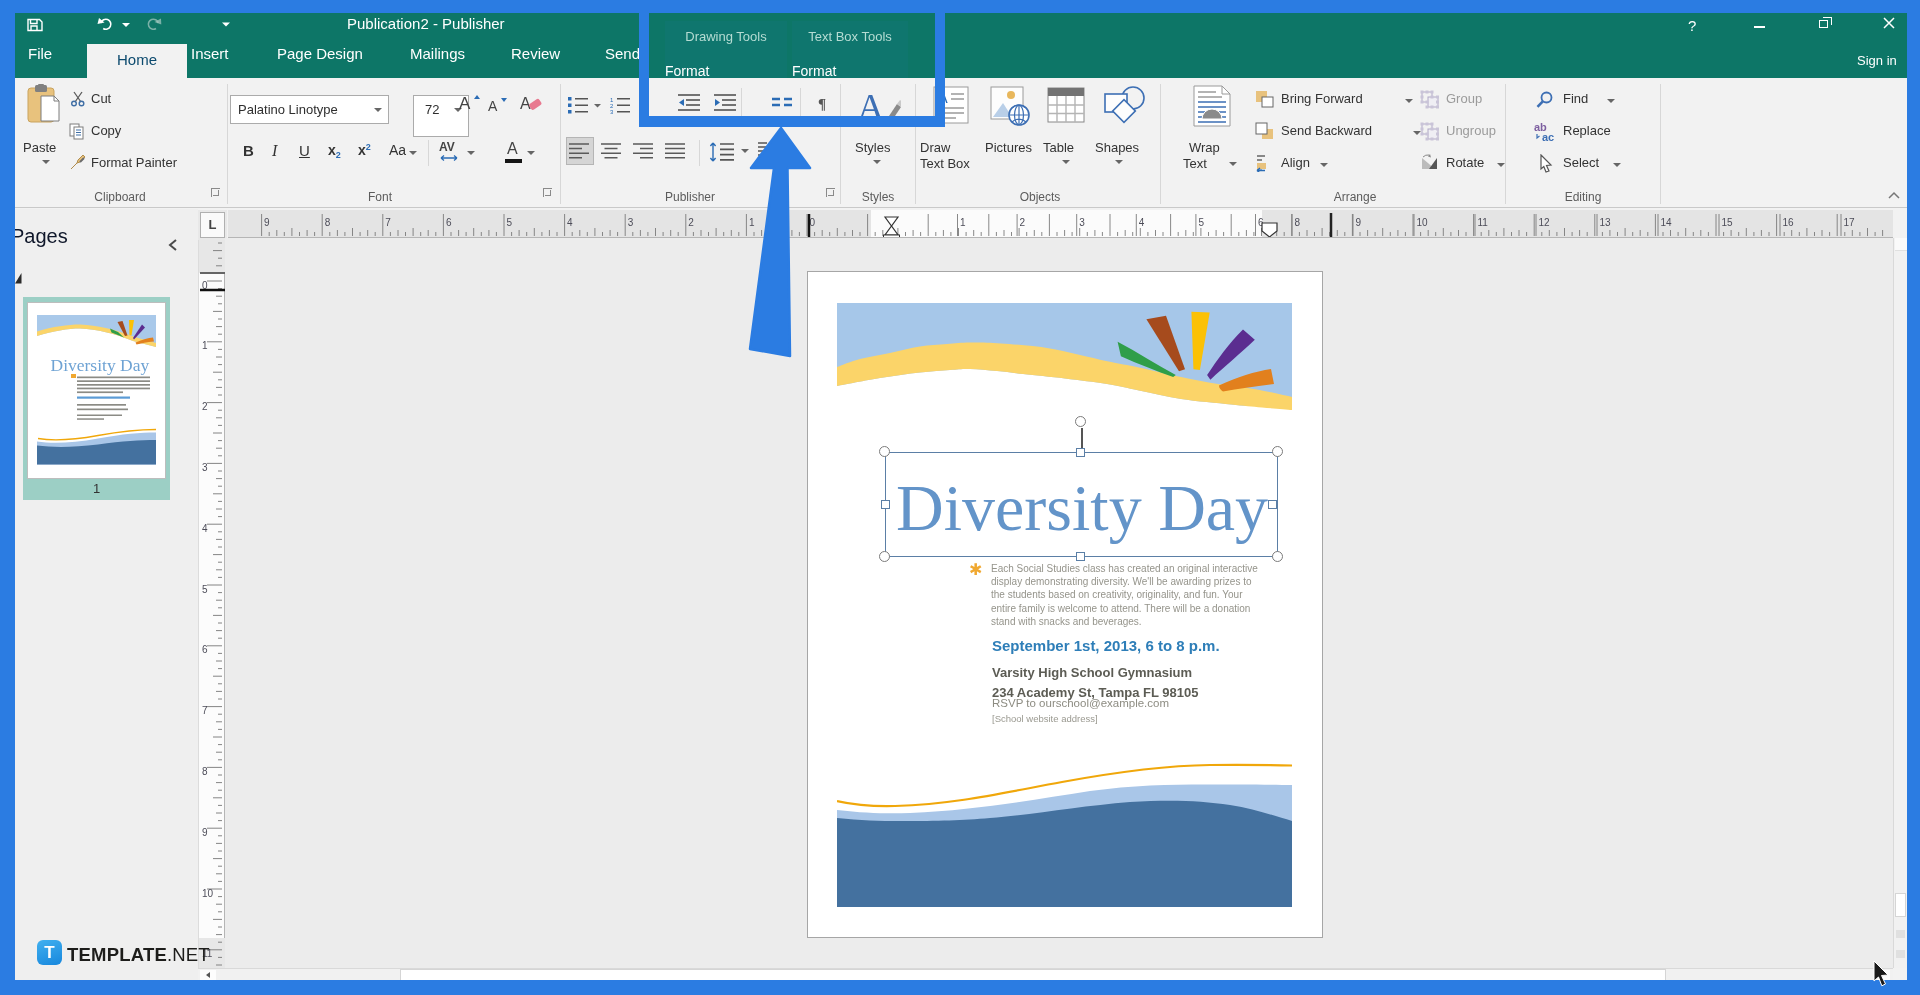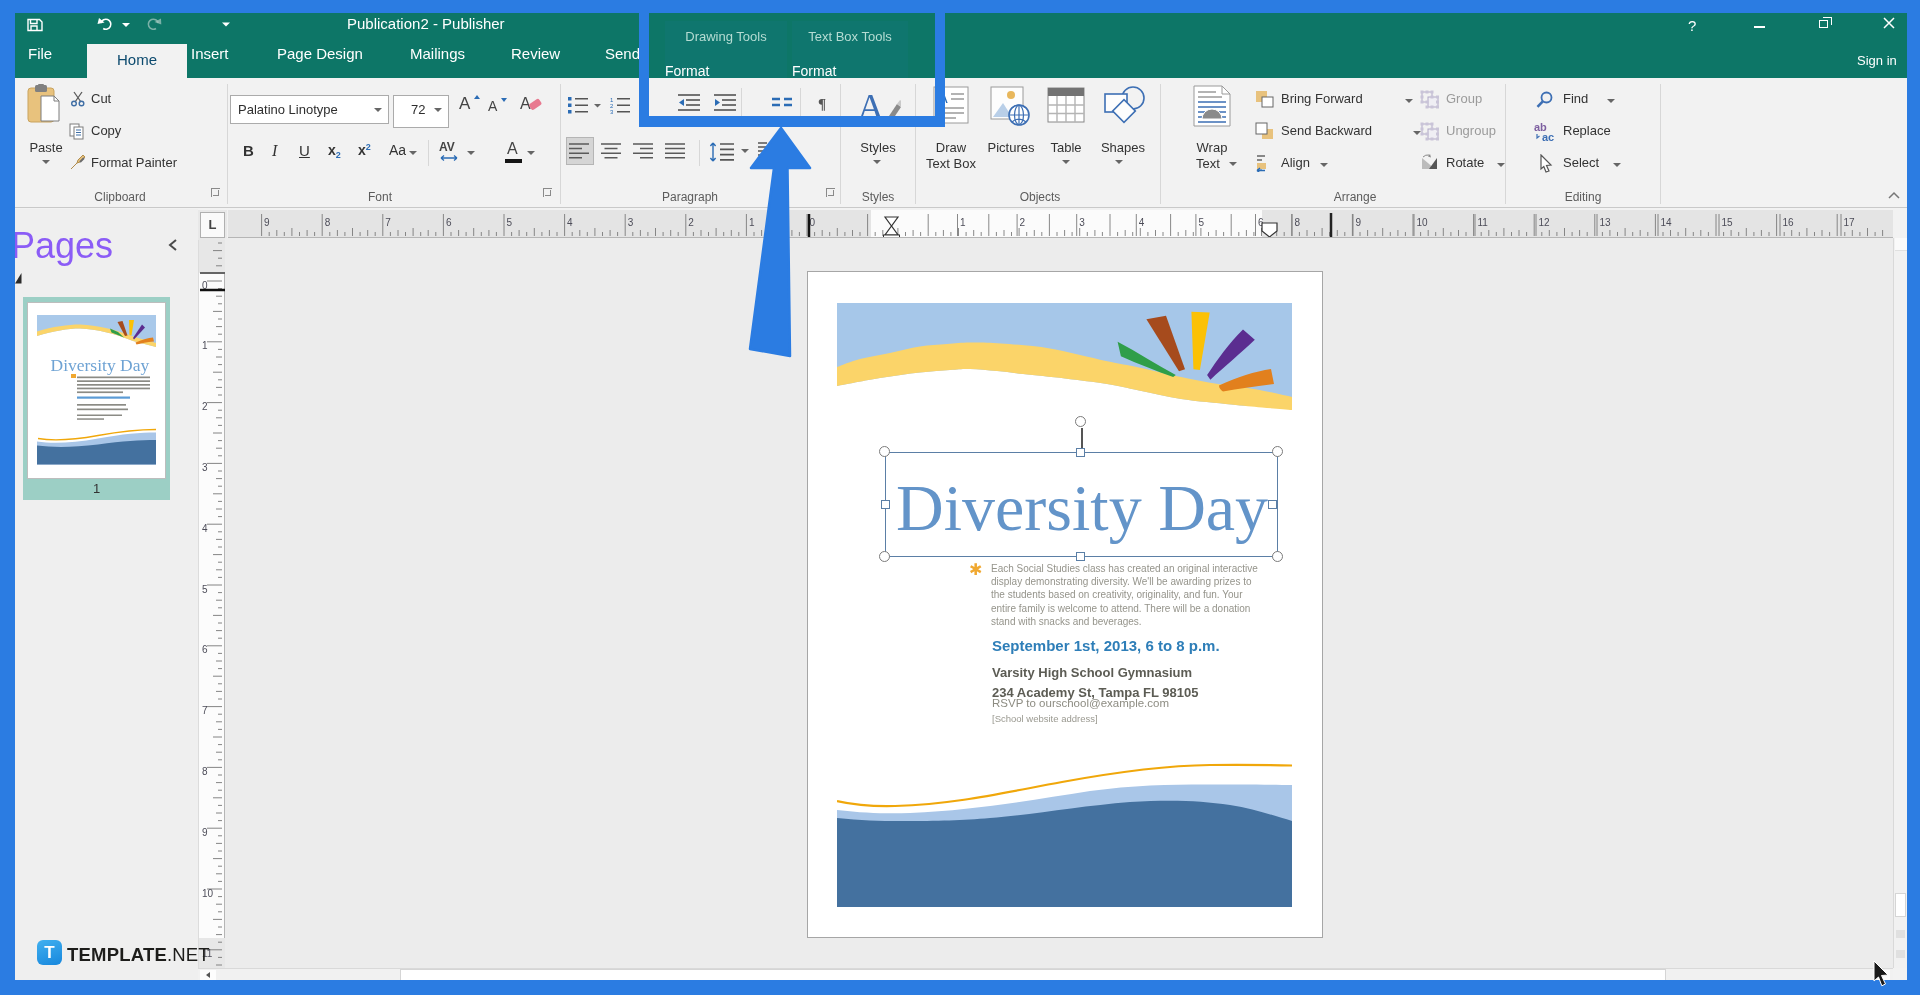--- a/index.html
+++ b/index.html
@@ -13,21 +13,21 @@
 #hometab{position:absolute;left:72px;top:31px;width:100px;height:34px;background:#f2f2f2;color:#0c4a6e;font-size:15px;text-align:center;line-height:32px}
 .ctx{position:absolute;top:8px;height:74px;background:#0f766e}
 .ctxh{position:absolute;top:8px;width:100%;text-align:center;color:#b5dcd3;font-size:13px}
 .ctxf{position:absolute;top:42px;width:100%;color:#fff;font-size:14px}
 
 #ribbon{position:absolute;left:0;top:65px;width:1892px;height:130px;background:#f2f2f2;border-bottom:1px solid #c9c9c9}
 .gdiv{position:absolute;top:6px;height:120px;width:1px;background:#d7d7d7}
 .glabel{position:absolute;top:112px;font-size:12px;color:#5c5c5c;text-align:center}
 .launch{position:absolute;top:110px;width:9px;height:9px;border-left:1.2px solid #8a8a8a;border-top:1.2px solid #8a8a8a}
 .launch:after{content:"";position:absolute;left:1px;top:1px;width:5px;height:5px;border-right:1.4px solid #8a8a8a;border-bottom:1.4px solid #8a8a8a}
-.btxt{position:absolute;font-size:13px;color:#333;text-align:center;white-space:nowrap}
+.btxt{position:absolute;font-size:13px;color:#333;white-space:nowrap}
 .stxt{position:absolute;font-size:13px;color:#333;white-space:nowrap}
 .gray{color:#9b9b9b}
 .caret{position:absolute;width:0;height:0;border-left:4px solid transparent;border-right:4px solid transparent;border-top:4px solid #666}
 
 .combo{position:absolute;background:#fff;border:1px solid #ababab;font-size:13px;color:#2e2e2e;line-height:27px}
 .combo .cc{position:absolute;right:6px;top:12px;width:0;height:0;border-left:4px solid transparent;border-right:4px solid transparent;border-top:4px solid #666}
 
 #panel{position:absolute;left:0;top:196px;width:183px;height:771px;background:#efefef}
 #canvas{position:absolute;left:210px;top:225px;width:1668px;height:730px;background:#ececec}
 #vruler{position:absolute;left:183px;top:225px;width:27px;height:730px;background:#fcfcfc;border-right:1px solid #b5b5b5;border-left:1px solid #dcdcdc}
@@ -115,21 +115,21 @@
 </svg>
 <div class="stxt" style="left:76px;top:45px">Copy</div>
 <svg class="abs" style="left:54px;top:77px" width="17" height="17" viewBox="0 0 17 17">
 <path d="M2,14 L8,8 l3,-1 5,-5 -2,-2 -5,5 -1,3 z" fill="#e8c27d" stroke="#b08d4e"></path>
 <path d="M11,7 l4,-4" stroke="#6b6b6b" stroke-width="2"></path>
 </svg>
 <div class="stxt" style="left:76px;top:77px">Format Painter</div>
 <div class="glabel" style="left:60px;width:90px">Clipboard</div>
 <div class="launch" style="left:196px"></div>
 <div class="combo" style="left:215px;top:17px;width:159px;height:29px;padding-left:7px">Palatino Linotype<div class="cc"></div></div>
-<div class="combo" style="left:378px;top:17px;width:56px;height:33px;padding-left:17px">72<div class="cc"></div></div>
+<div class="combo" style="left:398px;top:17px;width:56px;height:42px;padding-left:11px">72<div class="cc"></div></div>
 <div class="stxt" style="left:444px;top:16px;font-size:17px;color:#444">A</div>
 <div class="caret" style="left:459px;top:17px;border-top:none;border-bottom:4px solid #2b6cb5;border-left-width:3.5px;border-right-width:3.5px"></div>
 <div class="stxt" style="left:473px;top:20px;font-size:14px;color:#444">A</div>
 <div class="caret" style="left:486px;top:20px;border-top:4px solid #2b6cb5;border-left-width:3.5px;border-right-width:3.5px"></div>
 <svg class="abs" style="left:505px;top:16px" width="22" height="20" viewBox="0 0 22 20">
 <text x="0" y="15" font-size="16" fill="#444" font-family="Liberation Sans">A</text>
 <rect x="9" y="7" width="12" height="7" rx="2" transform="rotate(-35 15 10)" fill="#e87a90"></rect>
 </svg>
 <div class="stxt" style="left:228px;top:64px;font-weight:bold;font-size:15px">B</div>
 <div class="stxt" style="left:257px;top:64px;font-style:italic;font-family:'Liberation Serif',serif;font-size:16px">I</div>
@@ -211,21 +211,21 @@
         </g>
 </svg>
 <div class="caret" style="left:726px;top:71px"></div>
 <svg class="abs" style="left:742px;top:63px" width="24" height="22" viewBox="0 0 24 22">
 <g stroke="#555" stroke-width="1.6">
           <path d="M1,2 h9 M1,6 h9 M1,10 h9 M1,14 h9 M14,2 h9 M14,6 h9 M14,10 h9"></path>
         </g>
 </svg>
 <div class="gdiv" style="left:726px;top:10px;height:30px"></div>
 <div class="gdiv" style="left:785px;top:10px;height:30px"></div>
-<div class="glabel" style="left:630px;width:90px">Paragraph</div>
+<div class="glabel" style="left:630px;width:90px">Publisher</div>
 <div class="launch" style="left:811px"></div>
 <svg class="abs" style="left:840px;top:6px" width="46" height="44" viewBox="0 0 46 44">
 <text x="2" y="36" font-size="38" fill="#3d6fb4" font-family="Liberation Serif">A</text>
 <path d="M30,38 L42,20 l4,3 -12,18 -5,2 z" fill="#8a8a8a"></path>
 <path d="M42,20 l4,3 3,-4 -4,-3 z" fill="#c9c9c9"></path>
 </svg>
 <div class="btxt" style="left:840px;top:62px;width:46px">Styles</div>
 <div class="caret" style="left:858px;top:82px"></div>
 <div class="glabel" style="left:818px;width:90px">Styles</div>
 <svg class="abs" style="left:918px;top:8px" width="36" height="38" viewBox="0 0 36 38">
@@ -363,21 +363,21 @@
 <path d="M3,1 L13,11 L8.5,11.5 L11,17 L8,18 L5.8,12.5 L3,15 z" fill="#fff" stroke="#555" stroke-width="1.2"></path>
 </svg>
 <div class="stxt" style="left:1548px;top:77px">Select</div>
 <div class="caret" style="left:1598px;top:85px"></div>
 <div class="glabel" style="left:1523px;width:90px">Editing</div>
 <svg class="abs" style="left:1872px;top:112px" width="14" height="10" viewBox="0 0 14 10">
         <path d="M2,8 L7,3 L12,8" fill="none" stroke="#777" stroke-width="1.5"></path>
       </svg>
 </div>
 <div id="panel">
-<div class="abs" style="left:-4px;top:16px;font-size:36px;color:#8b5cf6">Pages</div>
+<div class="abs" style="left:-4px;top:16px;font-size:20px;color:#0f172a">Pages</div>
 <svg class="abs" style="left:153px;top:30px" width="10" height="12">
         <path d="M8,1 L2,6 L8,11" fill="none" stroke="#4a4a4a" stroke-width="2"></path>
       </svg>
 <svg class="abs" style="left:0px;top:64px" width="7" height="11">
         <polygon points="0,10.5 6.5,0 6.5,10.5" fill="#2b2b2b"></polygon>
       </svg>
 <div class="abs" style="left:8px;top:88px;width:147px;height:203px;background:#9ccfc5"></div>
 <div class="abs" style="left:12px;top:93px;width:139px;height:177px;background:#fff;border:1px solid #bdbdbd"></div>
 <div class="abs" style="left:78px;top:272px;font-size:13px;color:#333">1</div>
 <svg class="abs" style="left:13px;top:94px" width="137" height="175" viewBox="0 0 137 175">

